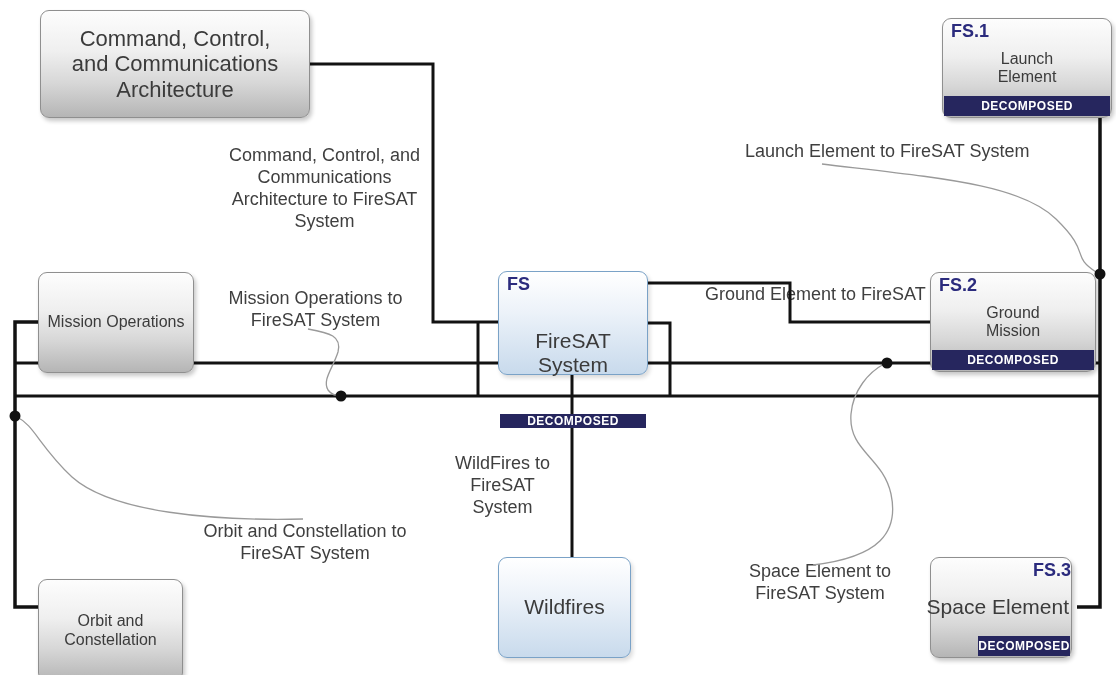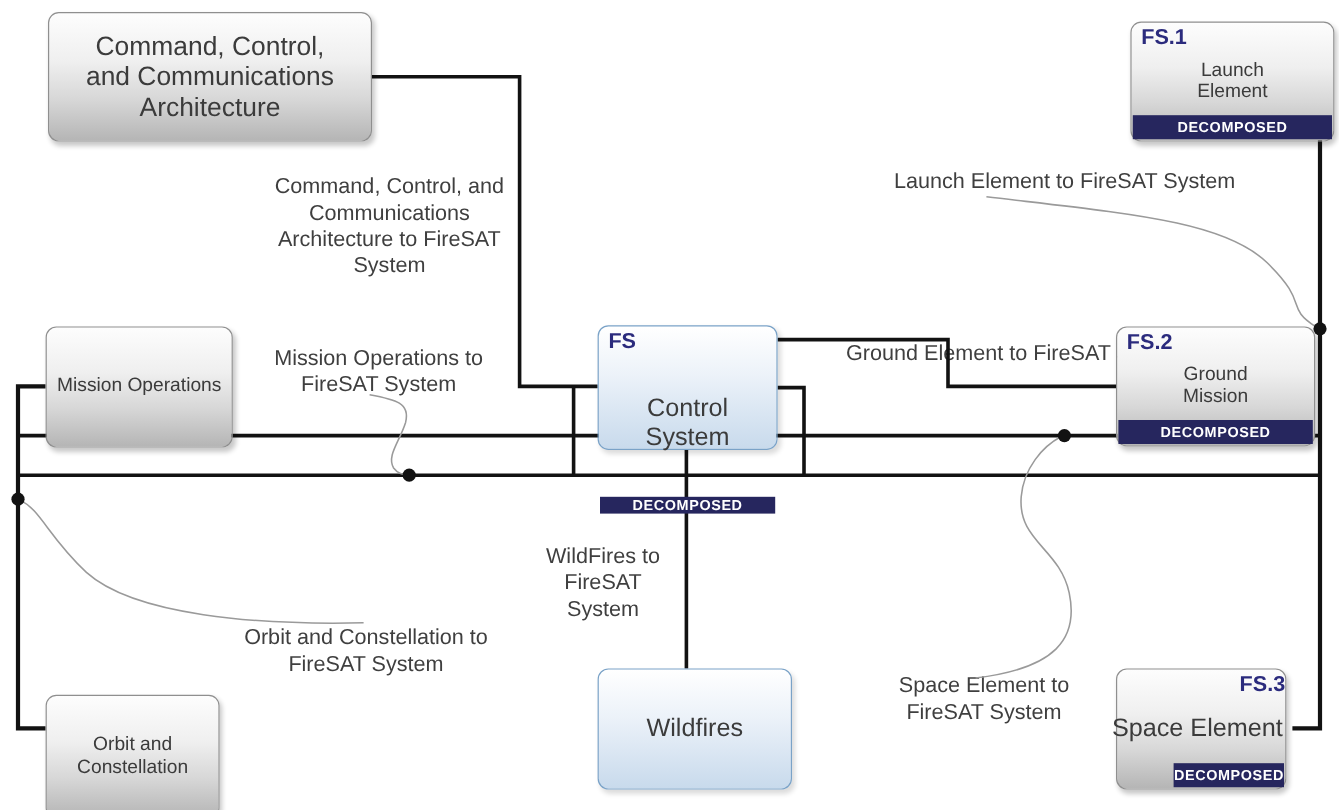--- a/index.html
+++ b/index.html
@@ -115,38 +115,38 @@
     <div class="badge">DECOMPOSED</div>
   </div>
 
   <div class="node gray" style="left:38px;top:272px;width:156px;height:101px;">
     <div class="node-title">Mission Operations</div>
   </div>
 
   <div class="node blue" style="left:498px;top:271px;width:150px;height:104px;">
     <div class="node-id">FS</div>
     <div class="node-title" style="font-size:21px;">
-      <span class="narrow">Control System</span>
+      <span class="narrow">FireSAT System</span>
     </div>
     <div class="badge">DECOMPOSED</div>
   </div>
 
   <div class="node gray" style="left:930px;top:272px;width:166px;height:100px;">
     <div class="node-id">FS.2</div>
     <div class="node-title">
       <span class="narrow">Ground Mission</span>
     </div>
     <div class="badge">DECOMPOSED</div>
   </div>
 
   <div class="node gray" style="left:38px;top:555px;width:145px;height:103px;margin-top:24px;">
     <div class="node-title">Orbit and Constellation</div>
   </div>
 
-  <div class="node blue" style="left:498px;top:557px;width:162px;height:101px;">
+  <div class="node blue" style="left:498px;top:557px;width:133px;height:101px;">
     <div class="node-title" style="font-size:21px;">Wildfires</div>
   </div>
 
   <div class="node gray" style="left:930px;top:557px;width:142px;height:101px;align-items:flex-end;">
     <div class="node-id">FS.3</div>
     <div class="node-title" style="font-size:21px;padding:0 2px;">
       <span class="oneline">Space Element</span>
     </div>
     <div class="badge">DECOMPOSED</div>
   </div>

